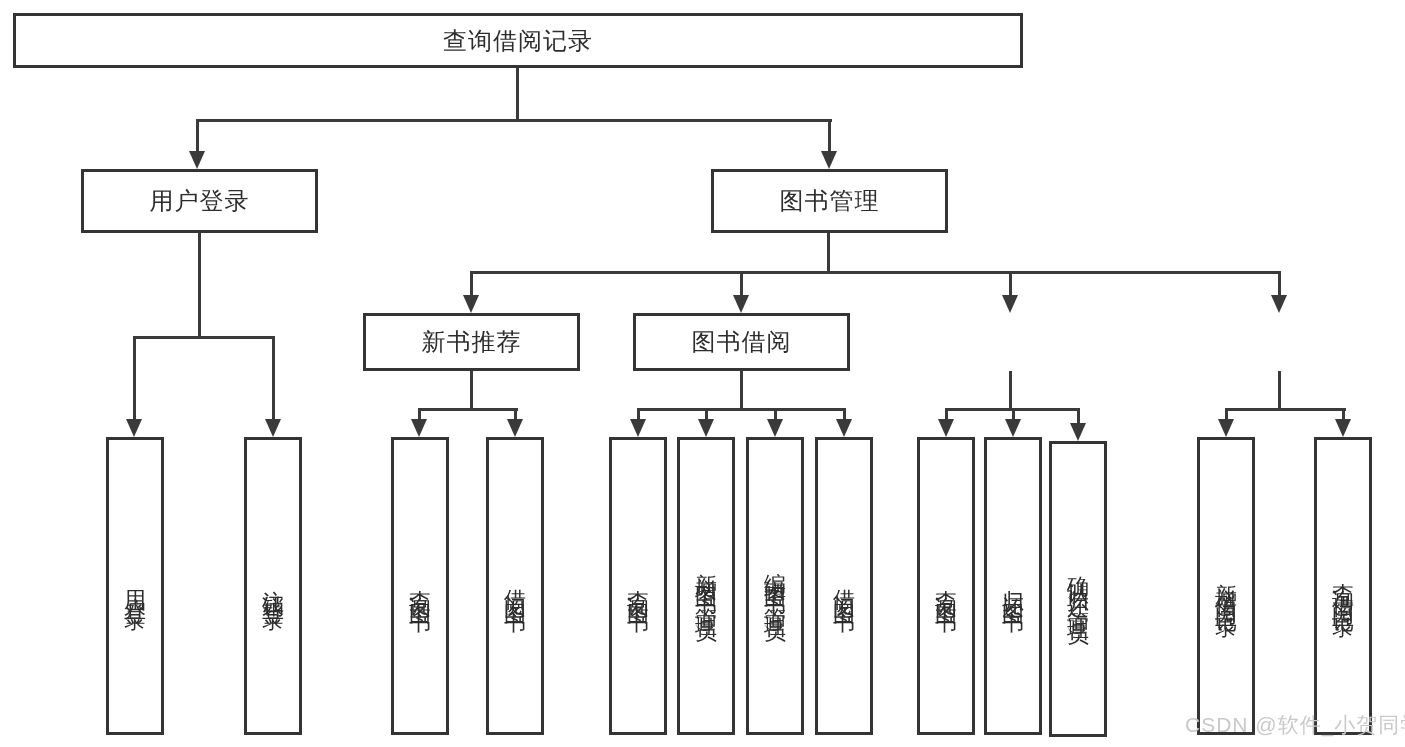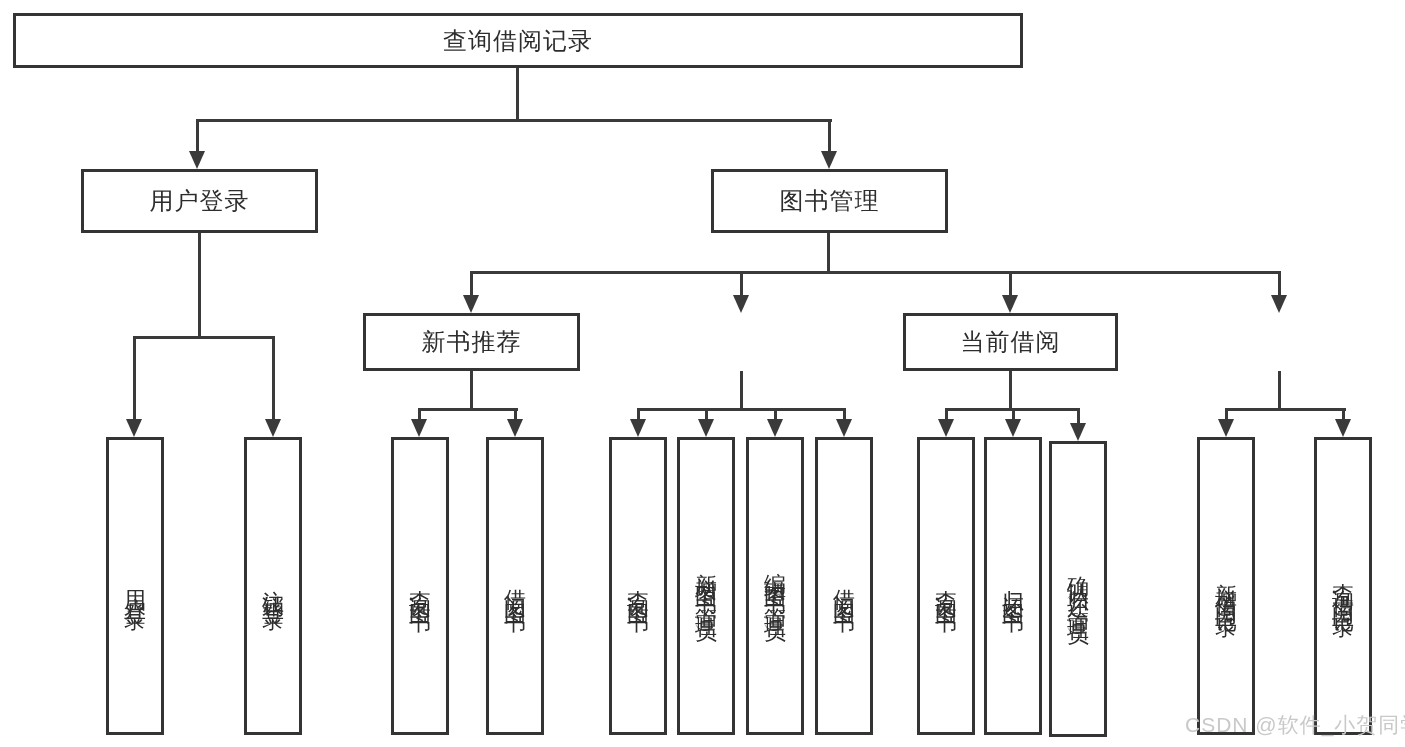--- a/index.html
+++ b/index.html
@@ -111,22 +111,22 @@
   <div class="node nh" style="left:81px;top:169px;width:237px;height:64px">
     <span>用户登录</span>
   </div>
   <div class="node nh" style="left:711px;top:169px;width:237px;height:64px">
     <span>图书管理</span>
   </div>
 
   <div class="node nh" style="left:363px;top:313px;width:217px;height:58px">
     <span>新书推荐</span>
   </div>
-  <div class="node nh" style="left:903px;top:313px;width:215px;height:58px">
-    <span>当前借阅</span>
+  <div class="node nh" style="left:633px;top:313px;width:217px;height:58px">
+    <span>图书借阅</span>
   </div>
 
   <div class="node nv" style="left:106px;top:437px;width:58px;height:298px">
     <span>用户登录</span>
   </div>
   <div class="node nv" style="left:244px;top:437px;width:58px;height:298px">
     <span>注销登录</span>
   </div>
 
   <div class="node nv" style="left:391px;top:437px;width:58px;height:298px">

